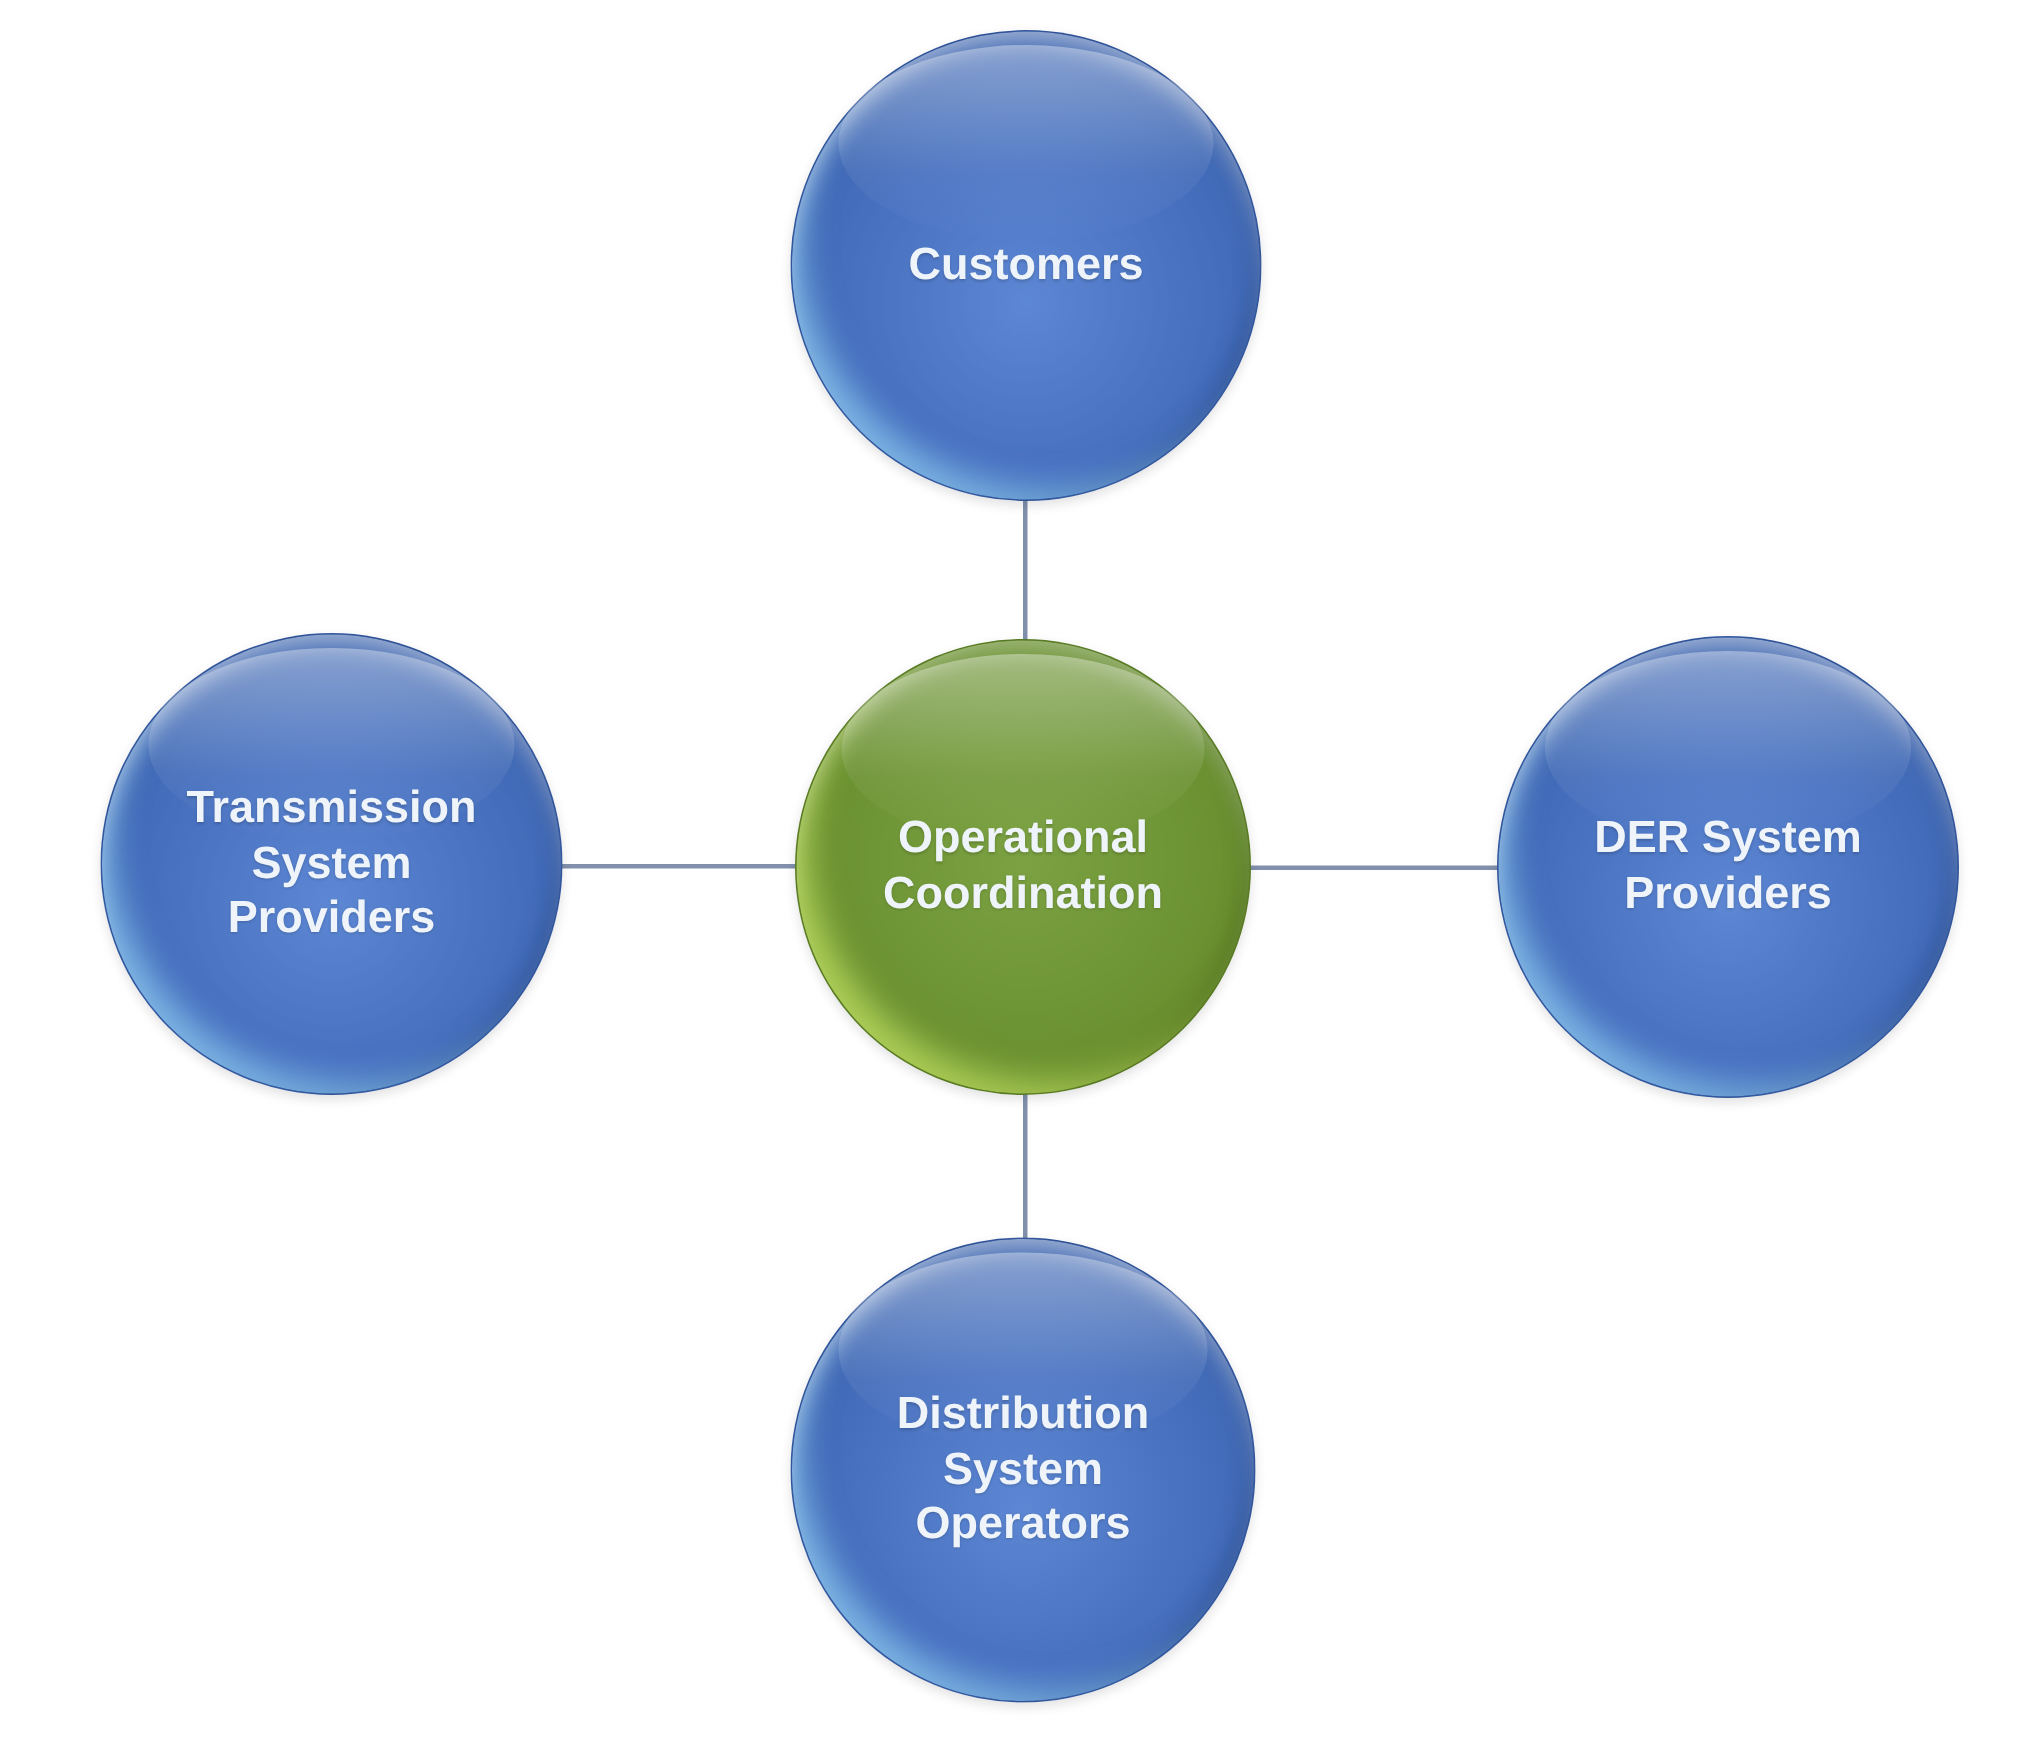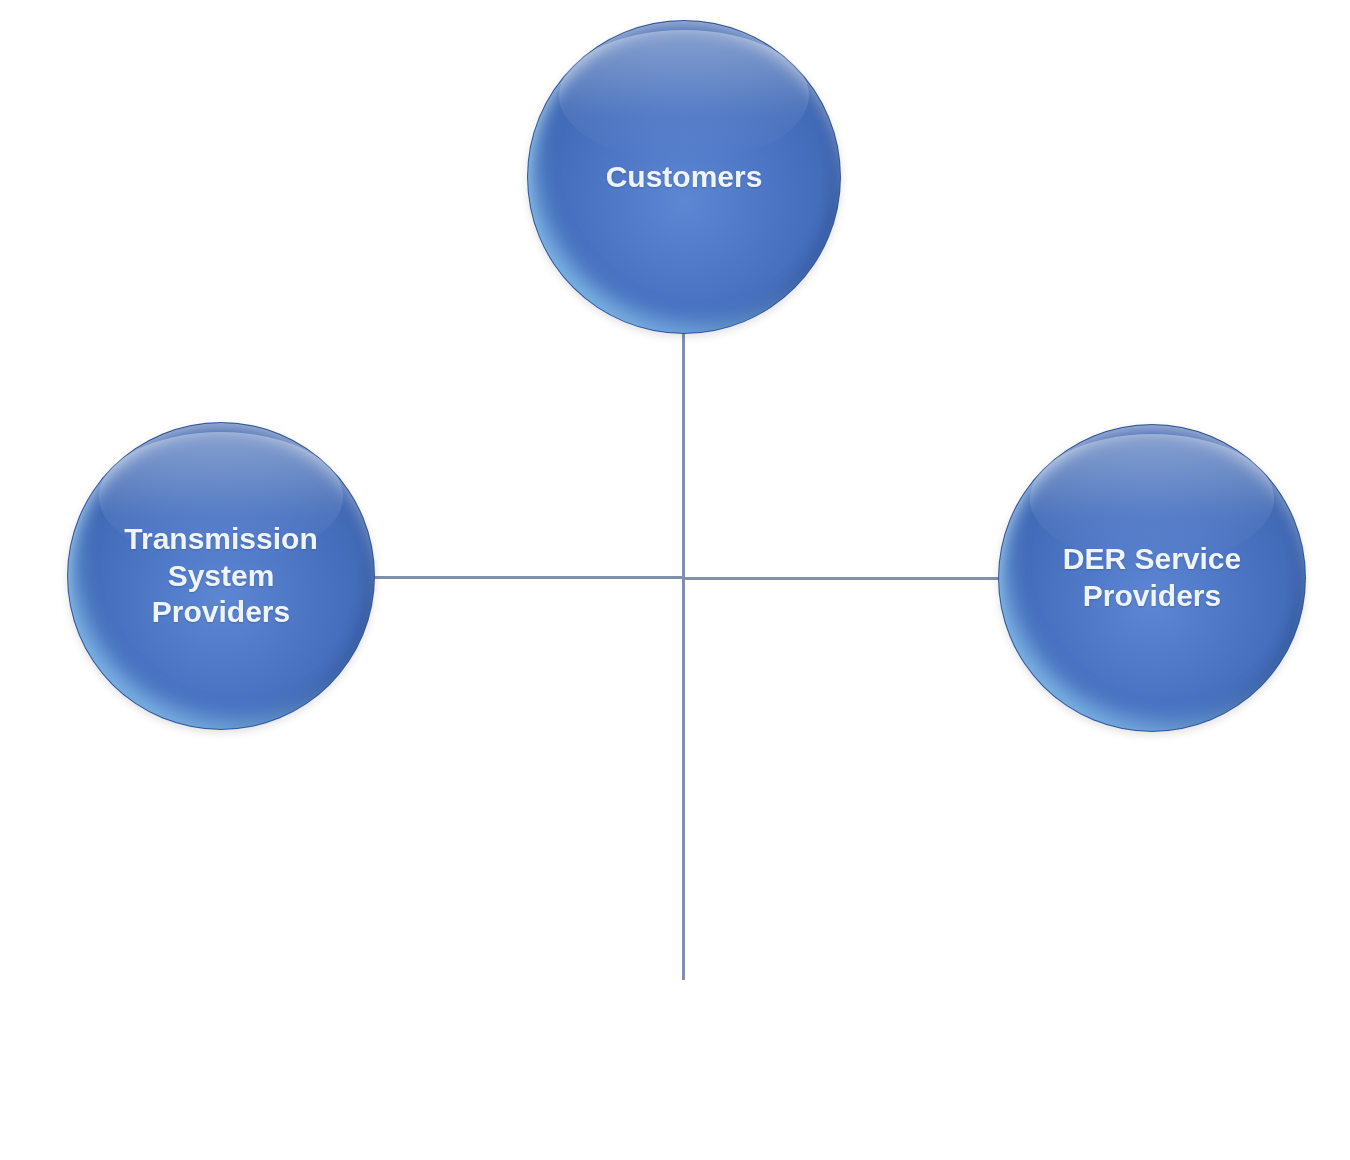--- a/index.html
+++ b/index.html
@@ -95,19 +95,25 @@
   <div class="connector h" id="conn-right"></div>
 
   <div class="node blue" id="node-customers">
     <div class="label">Customers</div>
   </div>
 
   <div class="node blue" id="node-transmission">
     <div class="label">Transmission System Providers</div>
   </div>
 
+  <div class="node green" id="node-center">
+    <div class="label">Operational Coordination</div>
+  </div>
 
   <div class="node blue" id="node-der">
-    <div class="label">DER Service Providers</div>
+    <div class="label">DER System Providers</div>
   </div>
 
+  <div class="node blue" id="node-distribution">
+    <div class="label">Distribution System Operators</div>
+  </div>
 
 </div>
 
 </body></html>

